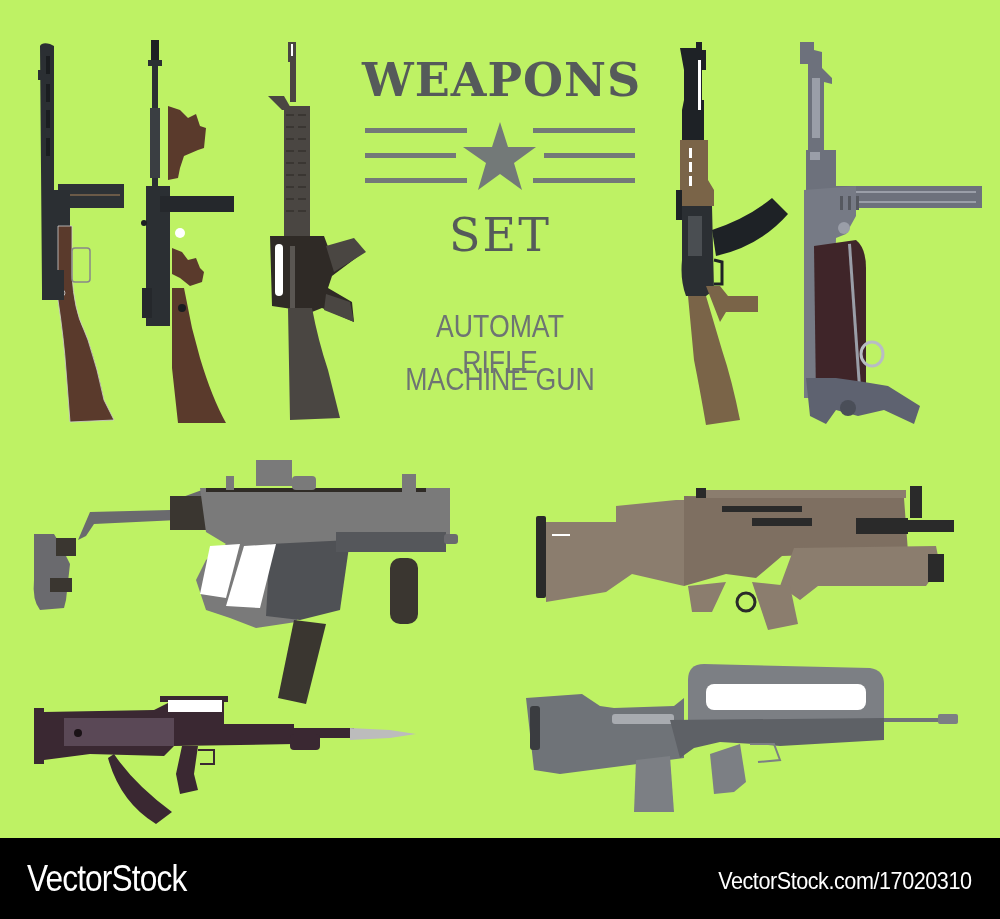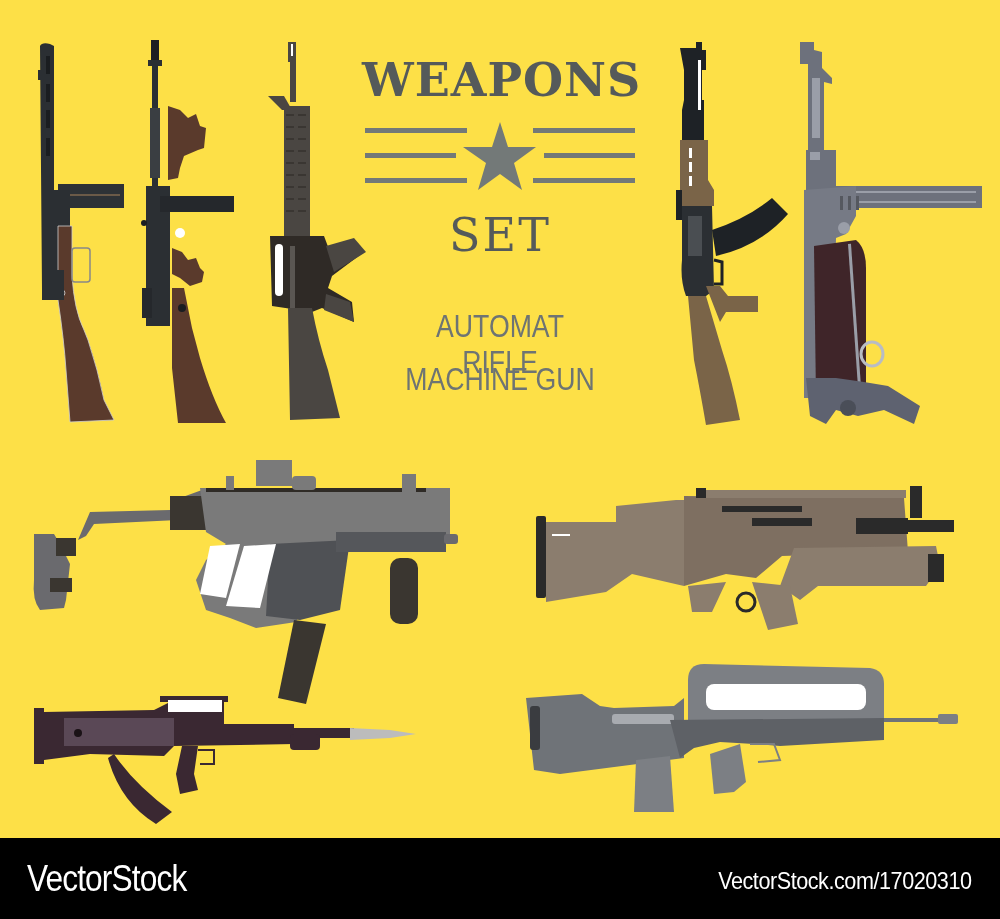--- a/index.html
+++ b/index.html
@@ -1,17 +1,17 @@
 <!DOCTYPE html>
 <html><head>
   <meta charset="utf-8">
   <style>
     html, body { margin: 0; padding: 0; }
     body { width: 1000px; height: 919px; background: #ffffff; position: relative; overflow: hidden; font-family: "Liberation Sans", sans-serif; }
-    .canvas { position: absolute; left: 0; top: 0; width: 1000px; height: 838px; background: #fde047; }
+    .canvas { position: absolute; left: 0; top: 0; width: 1000px; height: 838px; background: #bef264; }
     .weapon { position: absolute; }
     .title-main { position: absolute; left: 362px; top: 50px; width: 276px; text-align: center; font-family: "DejaVu Serif", serif; font-weight: bold; font-size: 46px; letter-spacing: 1px; color: #555a5a; line-height: 60px; }
     .title-sub { position: absolute; left: 362px; top: 205px; width: 276px; text-align: center; font-family: "DejaVu Serif", serif; font-weight: normal; font-size: 46px; letter-spacing: 2px; color: #555a5a; line-height: 60px; }
     .emblem { position: absolute; left: 365px; top: 120px; width: 270px; height: 75px; }
     .subtitle { position: absolute; left: 380px; width: 240px; text-align: center; font-family: "Liberation Sans", sans-serif; font-size: 31px; color: #6e7473; transform: scaleX(0.86); transform-origin: center; }
     .footer { position: absolute; left: 0; top: 838px; width: 1000px; height: 81px; background: #000000; color: #ffffff; }
     .footer-logo { position: absolute; left: 27px; top: 20px; font-family: "Liberation Sans", sans-serif; font-size: 36px; letter-spacing: -1px; transform: scaleX(0.88); transform-origin: left; }
     .footer-url { position: absolute; right: 28px; top: 29px; font-family: "Liberation Sans", sans-serif; font-size: 24px; letter-spacing: -0.5px; transform: scaleX(0.9); transform-origin: right; }
   </style>
 </head>

